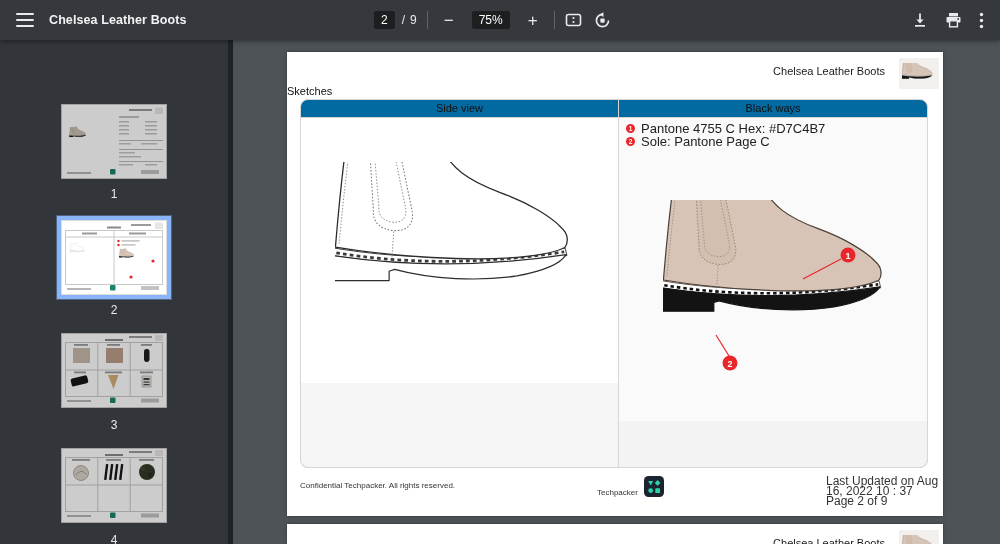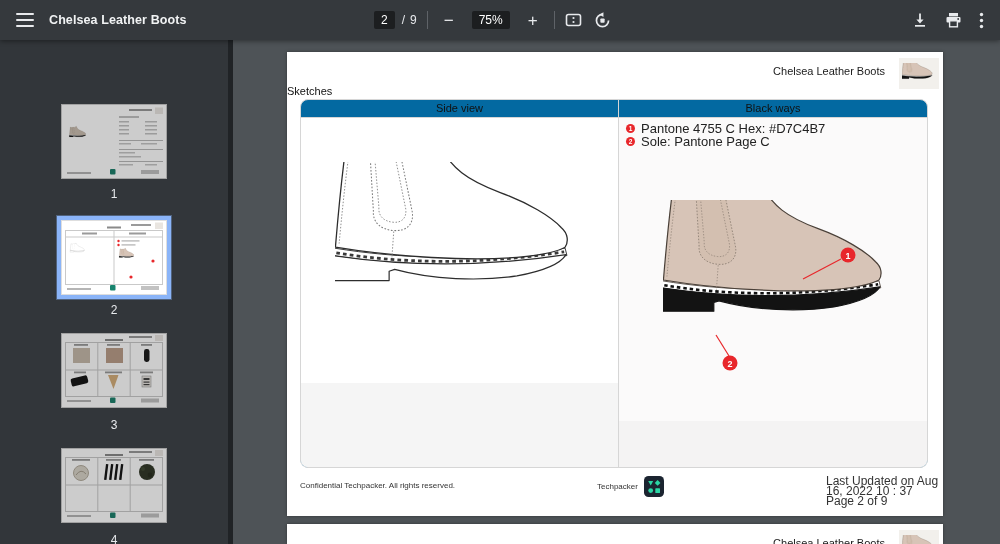--- a/index.html
+++ b/index.html
@@ -58,21 +58,21 @@
 
   .boot-wrap{position:absolute;}
   .boot-left{left:48px;top:110px;width:262px;height:163px;}
   .boot-right{left:376px;top:148px;width:246px;height:153px;}
   .boot-outline{--upper:#ffffff;--gusset:#ffffff;--sole:#ffffff;--soleStroke:#2d2d2d;--line:#2d2d2d;--stitch:#3a3a3a;--dots:#7a7a7a;}
   .boot-color{--upper:#D7C4B7;--gusset:#d3bfb0;--sole:#131313;--soleStroke:#131313;--line:#4a4038;--stitch:#111;--dots:#93857a;}
 
   .callout-overlay{position:absolute;left:0;top:0;width:656px;height:464px;pointer-events:none;}
 
   .pg-footer-left{position:absolute;left:13px;top:429px;font-size:8px;color:#333;}
-  .pg-footer-center{position:absolute;left:310px;top:424px;display:flex;align-items:center;gap:6px;}
+  .pg-footer-center{position:absolute;left:310px;top:424px;display:flex;align-items:flex-end;gap:6px;}
   .pg-footer-center .brand{font-size:8px;color:#333;}
   .pg-footer-right{position:absolute;left:539px;top:424px;font-size:12px;color:#333;line-height:10px;}
 </style>
 </head>
 <body>
 
 <svg width="0" height="0" style="position:absolute" aria-hidden="true">
   <defs>
     <symbol id="boot-shape" viewBox="22 42 282 176">
       <path d="M43,177C110,188 195,192 292,177L294,185C195,200 108,196 41,185Z" fill="#fff" stroke="var(--line)" stroke-width="1"></path>

